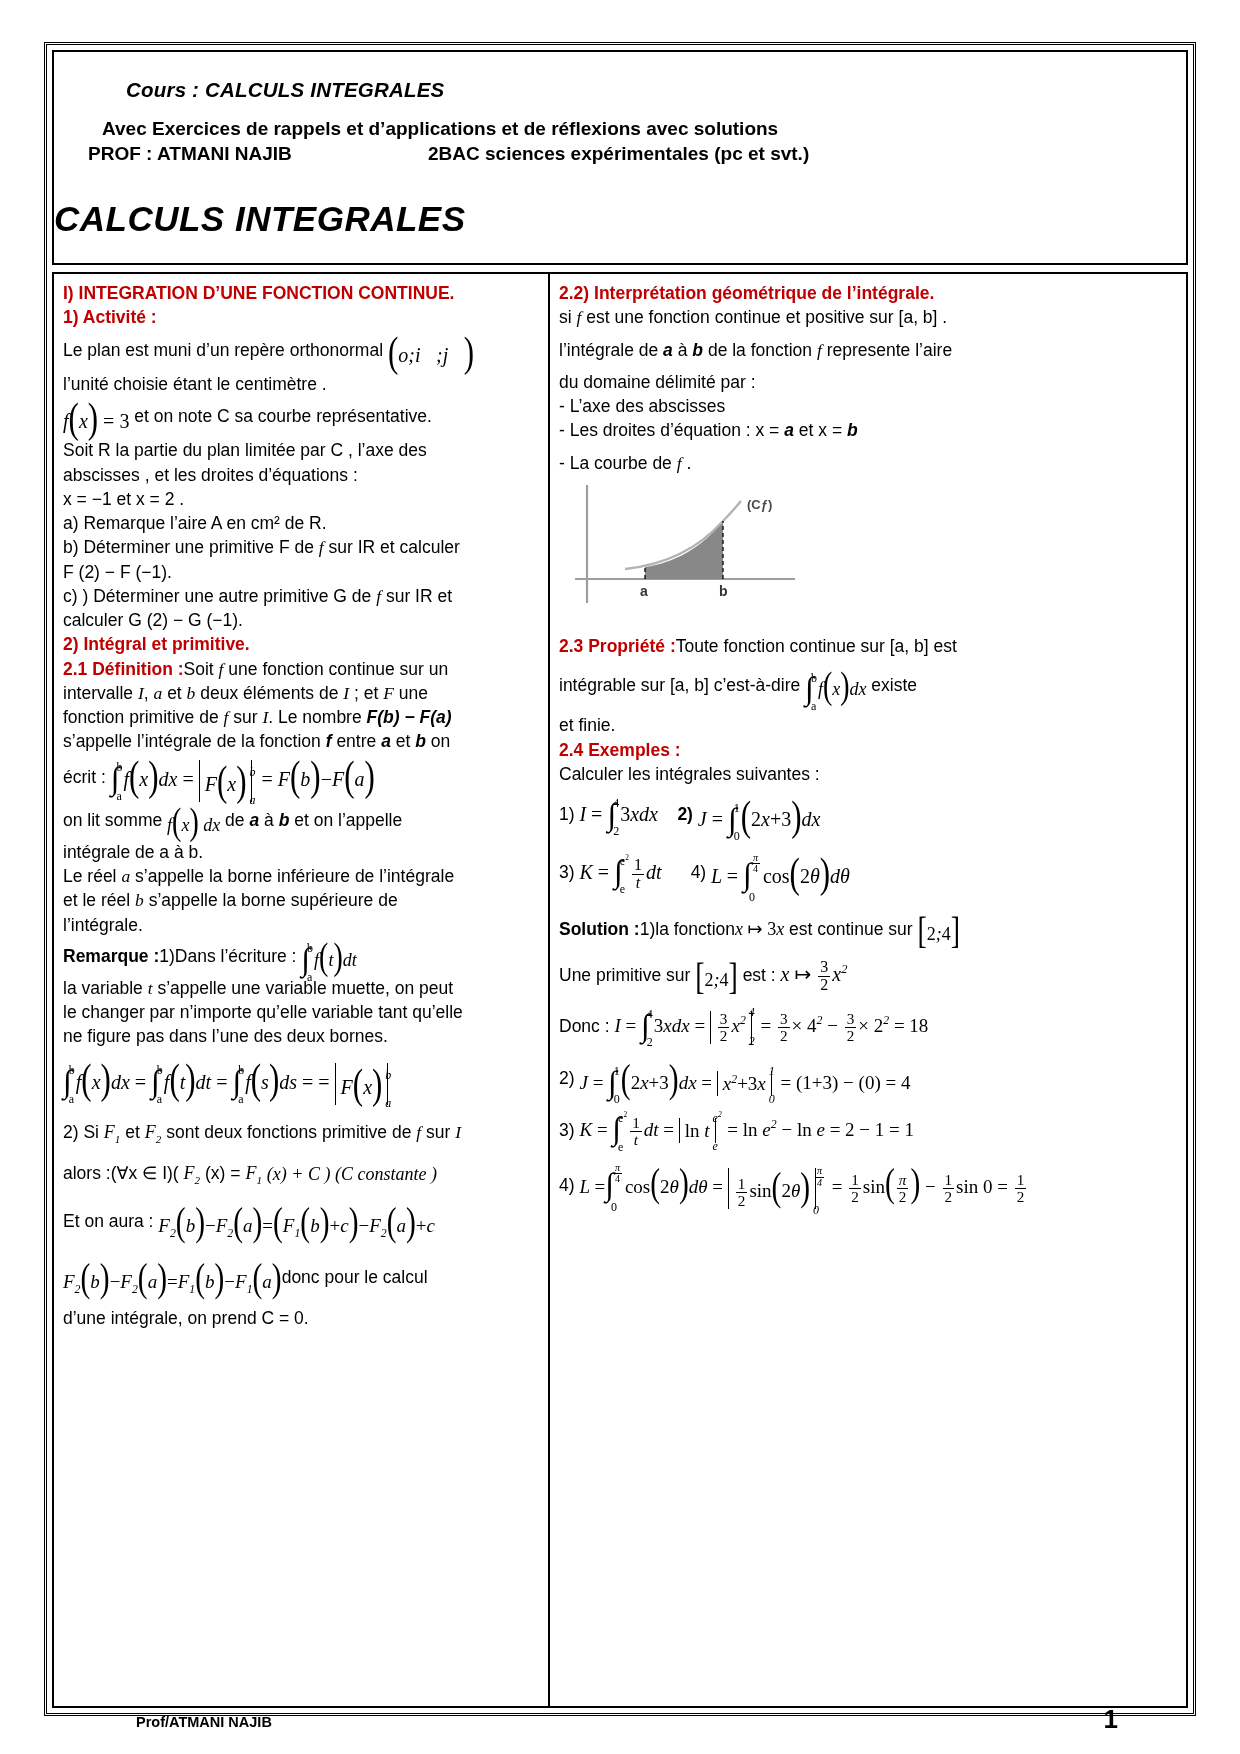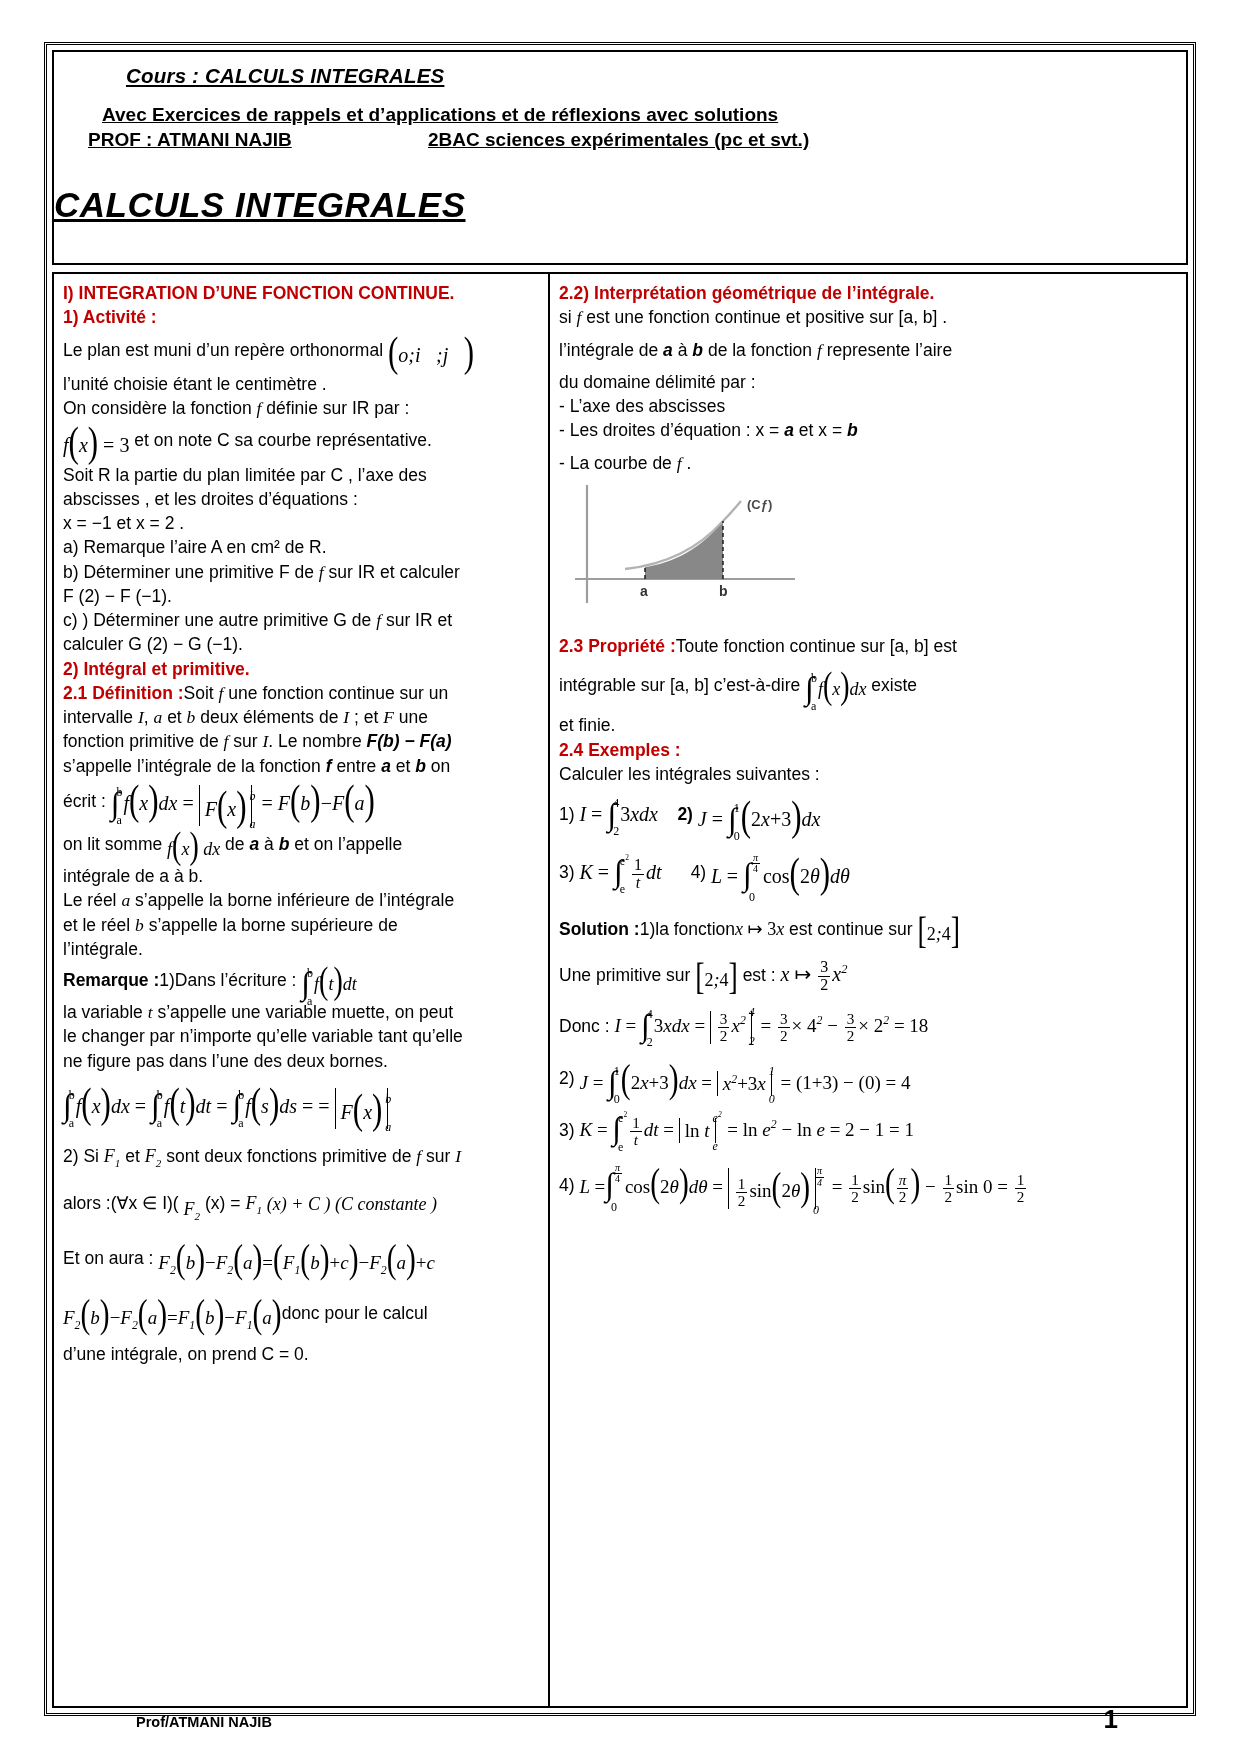--- a/index.html
+++ b/index.html
@@ -12,21 +12,21 @@
   }
   .page { position:relative; width:1240px; height:1754px; padding:36px 40px; }
   .outer-frame {
     position:absolute; left:44px; top:42px; right:44px; bottom:38px;
     border:3px double #000;
   }
 
   
   .header-box {
     position:absolute; left:52px; top:50px; right:52px;
-    border:2px solid #000; height:215px; padding:10px 0 0 0;text-decoration:underline;
+    border:2px solid #000; height:215px; padding:24px 0 0 0;
   }
   .hdr-line { font-weight:bold; line-height:1.35; }
   .hdr-cours { font-style:italic; font-size:20.5px; padding-left:72px; letter-spacing:.2px; }
   .hdr-avec  { font-size:19px; padding-left:48px; margin-top:12px; }
   .hdr-row   { display:flex; font-size:19px; padding-left:34px; margin-top:0; }
   .hdr-prof  { width:340px; }
   .hdr-title {
     text-align:left; font-style:italic; font-weight:bold;
     font-size:35px; letter-spacing:.5px; margin-top:32px;
   }
@@ -106,25 +106,20 @@
       <div class="p h-red">1) Activité :</div>
 
       <div class="p">
         <span>Le plan est muni d’un repère orthonormal</span>
         <span class="eq">
           <span class="big">(</span><i>o</i>;<i>i⃗</i>;<i>j⃗</i><span class="big">)</span>
         </span>
       </div>
       <div class="p">l’unité choisie étant le centimètre .</div>
       <div class="p">
-        <span>On considère la fonction</span>
-        <i class="mi">f</i>
-        <span>définie sur IR par :</span>
-      </div>
-      <div class="p">
         <span class="eq">
           <i>f</i><span class="big">(</span><i>x</i><span class="big">)</span> <span class="up">= 3</span>
         </span>
         <span>et on note C sa courbe représentative.</span>
       </div>
       <div class="p">Soit  R  la partie du plan limitée par C , l’axe des</div>
       <div class="p">abscisses , et les droites d’équations :</div>
       <div class="p"> x = −1 et x = 2 .</div>
       <div class="p">a) Remarque l’aire A en cm² de R.</div>
       <div class="p">
@@ -227,21 +222,21 @@
         <span class="eq" style="font-size:18px;"><i>F</i><span class="sub">1</span></span>
         <span>et</span>
         <span class="eq" style="font-size:18px;"><i>F</i><span class="sub">2</span></span>
         <span>sont deux fonctions primitive de</span>
         <i class="mi">f</i>
         <span>sur</span> <i class="mi">I</i>
       </div>
 
       <div class="p sp2">
         <span>alors :(∀x ∈ I)(</span>
-        <span class="eq" style="font-size:18px;margin-top:12px;"><i>F</i><span class="sub">2</span></span>
+        <span class="eq" style="font-size:18px;"><i>F</i><span class="sub">2</span></span>
         <span>(x) =</span>
         <span class="eq" style="font-size:18px;"><i>F</i><span class="sub">1</span></span>
         <span class="eq" style="font-size:18px;">(x) + C ) (C constante )</span>
       </div>
 
       <div class="p sp2">
         <span>Et on aura :</span>
         <span class="eq" style="font-size:19px;">
           <i>F</i><span class="sub">2</span><span class="big">(</span><i>b</i><span class="big">)</span><span class="up">−</span><i>F</i><span class="sub">2</span><span class="big">(</span><i>a</i><span class="big">)</span><span class="up">=</span><span class="big">(</span><i>F</i><span class="sub">1</span><span class="big">(</span><i>b</i><span class="big">)</span><span class="up">+</span><i>c</i><span class="big">)</span><span class="up">−</span><i>F</i><span class="sub">2</span><span class="big">(</span><i>a</i><span class="big">)</span><span class="up">+</span><i>c</i>
         </span>

